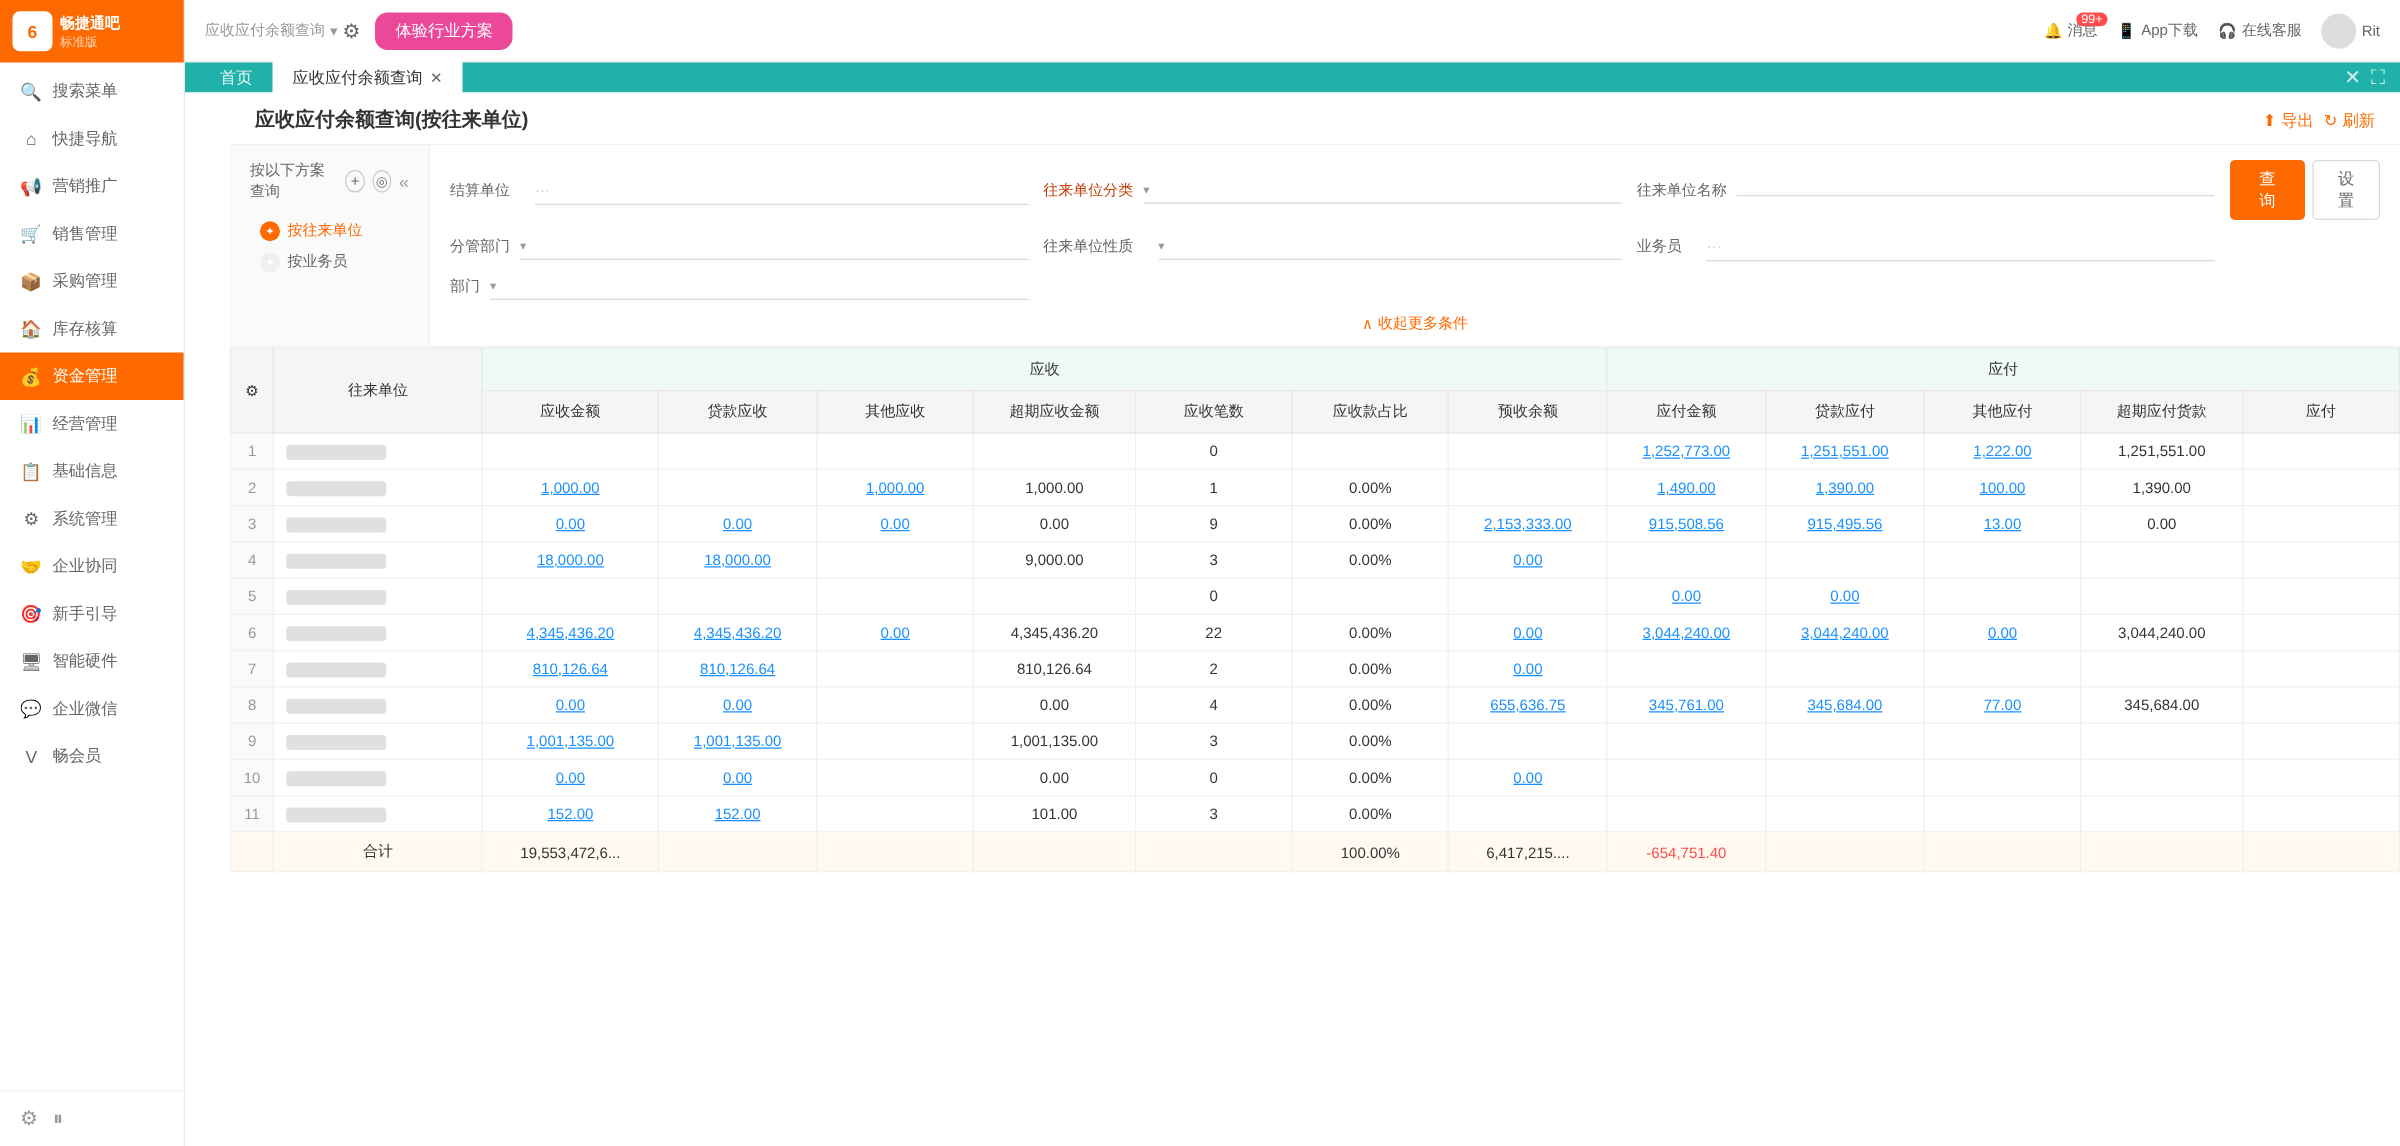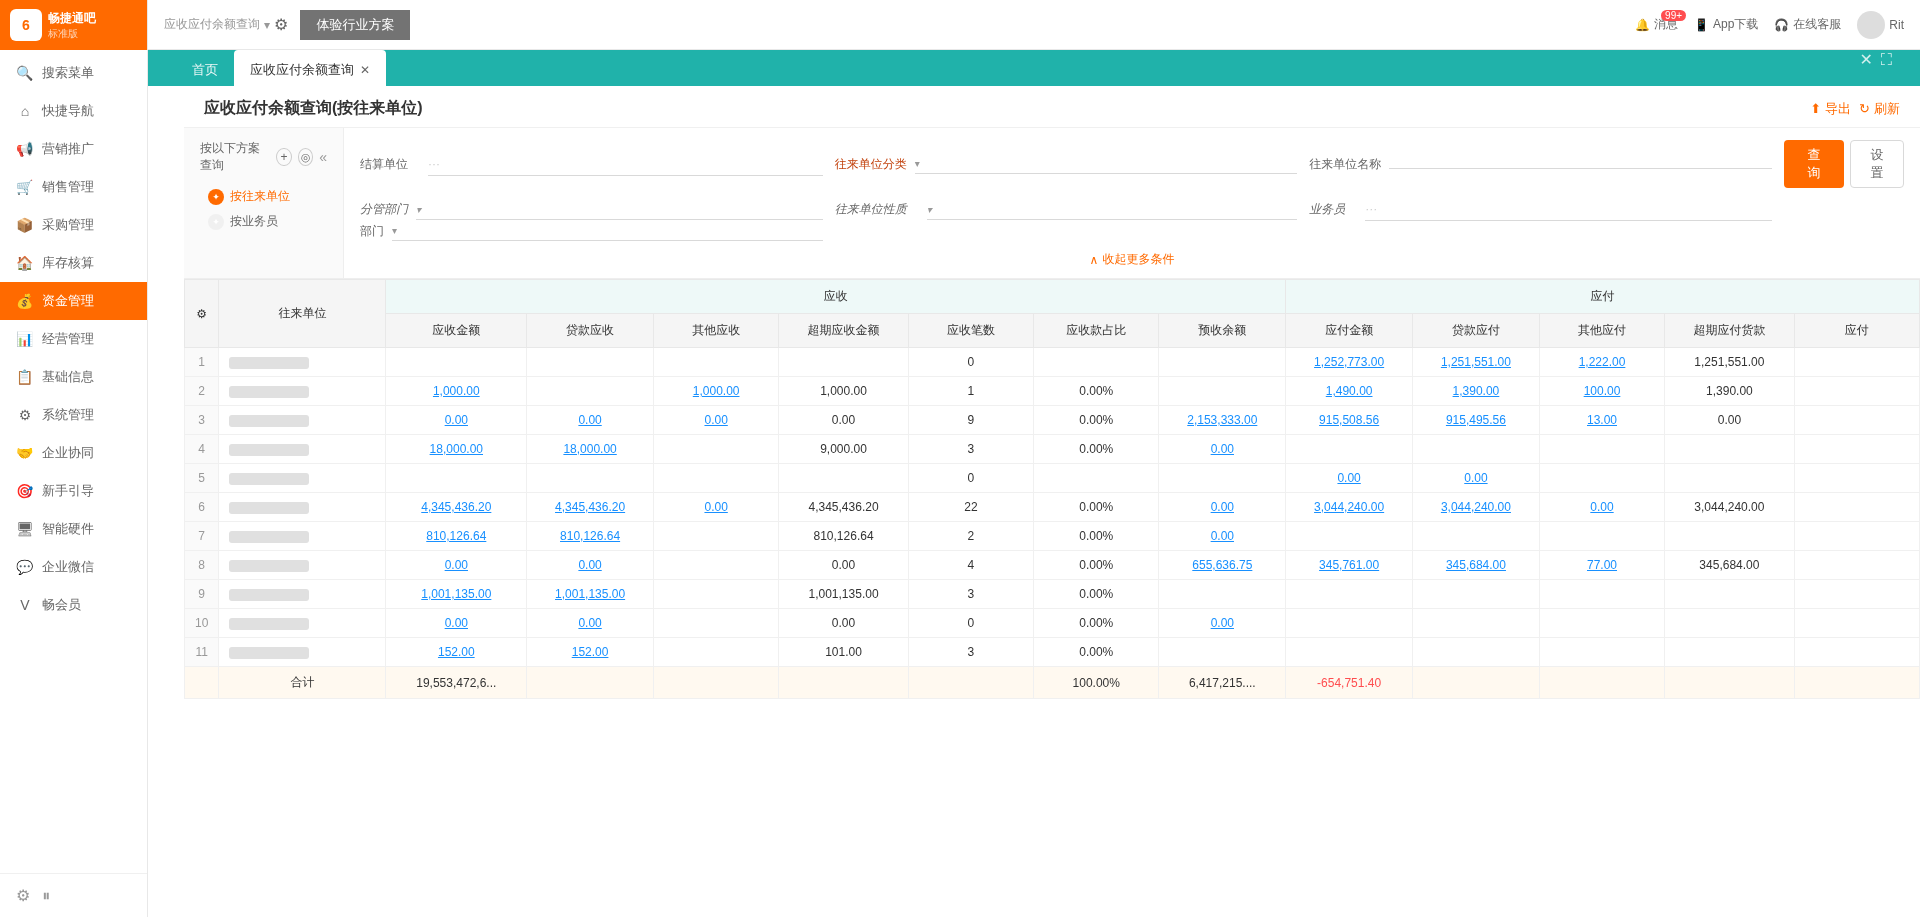--- a/index.html
+++ b/index.html
@@ -17,28 +17,28 @@
     .sidebar-footer-icon { font-size: 16px; color: #999; cursor: pointer; }
 
     
     .main { flex: 1; display: flex; flex-direction: column; overflow: hidden; }
 
     
     .topbar { height: 50px; background: #fff; border-bottom: 1px solid #e8e8e8; display: flex; align-items: center; padding: 0 16px; gap: 12px; }
     .topbar-search-area { display: flex; align-items: center; gap: 4px; }
     .topbar-dropdown-icon { color: #999; cursor: pointer; }
     .topbar-settings-icon { color: #666; cursor: pointer; font-size: 16px; }
-    .topbar-btn-primary { background: #737373; color: #fff; border: none; padding: 6px 16px; border-radius: 0; cursor: pointer; font-size: 13px; }
+    .topbar-btn-primary { background: #ec4899; color: #fff; border: none; padding: 6px 16px; border-radius: 10px; cursor: pointer; font-size: 13px; }
     .topbar-right { display: flex; align-items: center; gap: 16px; margin-left: auto; }
     .topbar-right-item { display: flex; align-items: center; gap: 4px; color: #666; cursor: pointer; font-size: 12px; position: relative; }
     .badge { background: #ff4d4f; color: #fff; border-radius: 10px; padding: 0 4px; font-size: 10px; position: absolute; top: -6px; right: -8px; min-width: 16px; text-align: center; }
     .user-avatar { width: 28px; height: 28px; background: #ddd; border-radius: 50%; }
 
     
-    .tabbar { height: 36px; background: #20b2aa; display: flex; align-items: flex-start; padding: 0 28px; gap: 0; }
+    .tabbar { height: 24px; background: #20b2aa; display: flex; align-items: center; padding: 0 12px; gap: 0; }
     .tab { padding: 0 16px; height: 40px; display: flex; align-items: center; gap: 6px; cursor: pointer; color: rgba(255,255,255,0.8); font-size: 13px; }
     .tab.active { background: #fff; color: #333; border-radius: 4px 4px 0 0; }
     .tab-close { color: #666; cursor: pointer; font-size: 12px; }
     .tab-home { color: rgba(255,255,255,0.9); }
     .tabbar-right { margin-left: auto; display: flex; align-items: center; gap: 8px; color: rgba(255,255,255,0.8); }
     .tabbar-icon-btn { cursor: pointer; font-size: 16px; color: rgba(255,255,255,0.8); }
 
     
     .content { flex: 1; overflow: auto; padding: 0; background: #f5f5f5; }
     .page-container { background: #fff; margin: 0; min-height: 100%; padding-left: 36px; }
@@ -243,21 +243,21 @@
               <div style="flex:1;border-bottom:1px solid #d9d9d9;padding:4px 0;display:flex;align-items:center;justify-content:space-between;cursor:pointer;">
                 <span></span>
               </div>
             </div>
             <div style="display:flex;flex-direction:row;gap:6px;">
               <button class="btn-query">查询</button>
               <button class="btn-setting">设置</button>
             </div>
           </div>
 
-          <div style="display:grid;grid-template-columns:1fr 1fr 1fr 120px;gap:12px;align-items:center;font-style:italic;">
+          <div style="display:grid;grid-template-columns:1fr 1fr 1fr 120px;gap:12px;margin-bottom:10px;align-items:center;">
             <div style="display:flex;align-items:center;gap:8px;">
               <span style="color:#666;font-size:12px;white-space:nowrap;">分管部门</span>
               <div style="flex:1;border-bottom:1px solid #d9d9d9;padding:4px 0;display:flex;align-items:center;justify-content:space-between;cursor:pointer;">
                 <span style="color:#999;font-size:10px;">▾</span>
               </div>
             </div>
             <div style="display:flex;align-items:center;gap:20px;">
               <span style="color:#666;font-size:12px;white-space:nowrap;">往来单位性质</span>
               <div style="flex:1;border-bottom:1px solid #d9d9d9;padding:4px 0;display:flex;align-items:center;justify-content:space-between;cursor:pointer;">
                 <span style="color:#999;font-size:10px;">▾</span>

